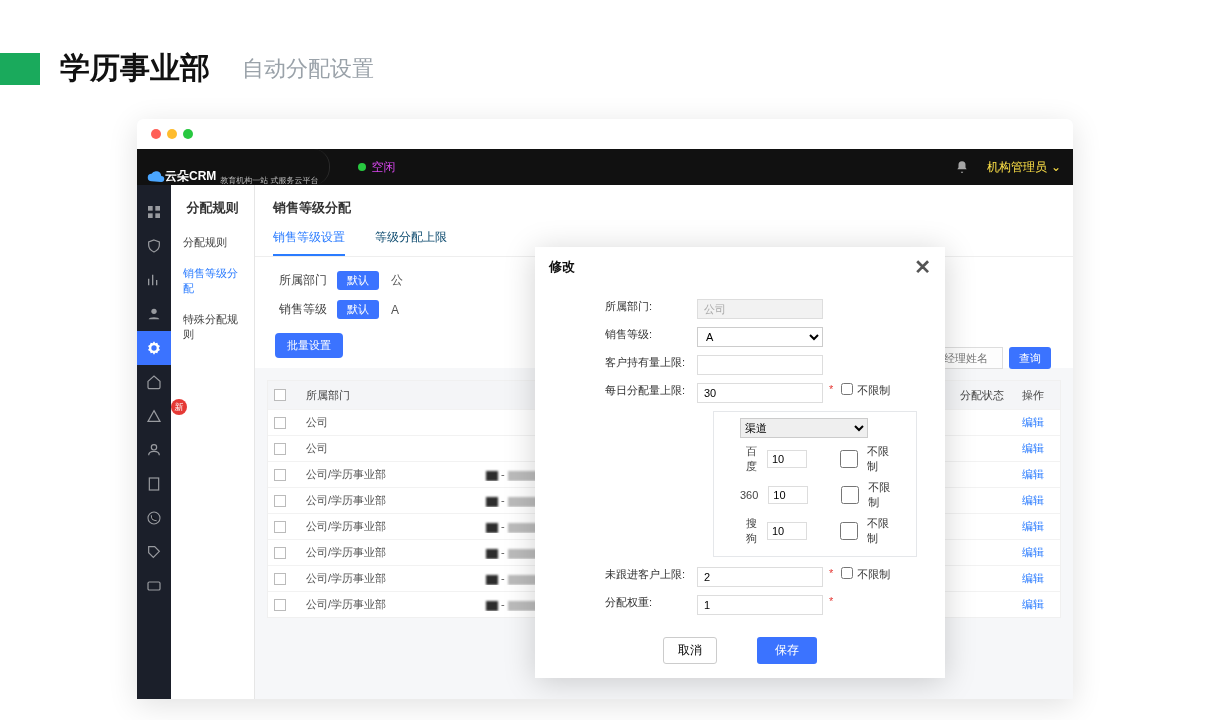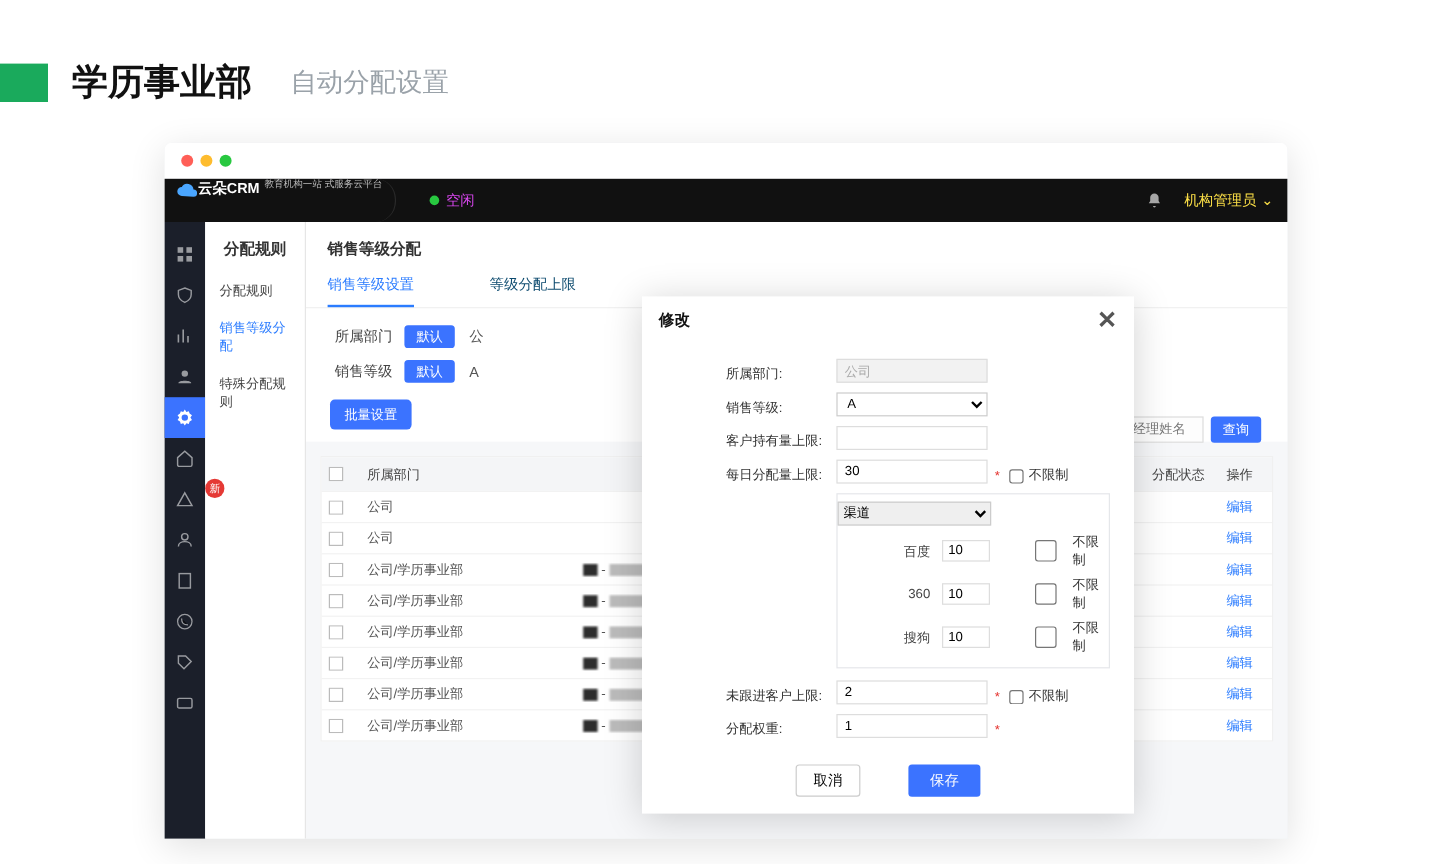--- a/index.html
+++ b/index.html
@@ -9,21 +9,21 @@
   .accent-block { width: 40px; height: 32px; background: #1aaa5c; margin-right: 20px; }
   .page-title { font-size: 30px; font-weight: 700; color: #111; margin-right: 20px; }
   .page-subtitle { font-size: 22px; color: #9aa2a9; margin-left: 12px; }
 
   .browser-frame { position: relative; width: 936px; height: 580px; margin: 0 auto; background: #f2f4f6; border-radius: 6px 6px 0 0; box-shadow: 0 6px 30px rgba(0,0,0,.12); overflow: hidden; }
   .window-dots { height: 30px; display: flex; align-items: center; padding: 0 14px; background: #fff; }
   .dot { width: 10px; height: 10px; border-radius: 50%; margin-right: 6px; }
   .dot.r { background: #ff5f57; } .dot.y { background: #febc2e; } .dot.g { background: #28c840; }
 
   .topbar { height: 36px; background: #111; color: #fff; display: flex; align-items: center; font-size: 11px; }
-  .logo-box { display: flex; align-items: flex-start; padding: 0 10px; border-right: 1px solid #2a2a2a; height: 100%; border-radius: 17px; }
+  .logo-box { display: flex; align-items: flex-end; padding: 0 10px; border-right: 1px solid #2a2a2a; height: 100%; border-radius: 17px; }
   .logo-box .ltxt { font-size: 12px; font-weight: 600; }
   .logo-box .smallcn { font-size: 8px; line-height: 9px; color: #bbb; margin-left: 4px;}
   .nav-links a { color: #bbb; text-decoration: none; margin-left: 14px; font-size: 12px;}
   .record-btn { border: 1px solid #aaa; border-radius: 12px; padding: 2px 10px; font-size: 11px; color: #ccc; margin-left: 14px; background: transparent;}
   .status-dot { width: 8px; height: 8px; border-radius: 50%; background: #28c840; margin: 0 6px 0 28px;}
   .rightnav { margin-left: auto; display: flex; align-items: center; padding-right: 12px;}
   .rightnav .bell-icon { width: 14px; height: 14px; margin-right: 18px; opacity: .8;}
   .rightnav span { font-size: 12px; color: #fde047;}
   .chev { margin-left: 4px; font-size: 10px;}
 
@@ -35,21 +35,21 @@
   .side-badge { position: absolute; left: 34px; top: 280px; width: 16px; height: 16px; border-radius: 50%; background: #e53935; color:#fff; font-size:9px; text-align:center; line-height:16px;}
 
   .side-panel { width: 84px; background: #fff; border-right: 1px solid #e6e6e6; }
   .side-panel .sp-title { font-size: 13px; font-weight: 600; text-align: center; padding: 14px 0 10px; color: #333;}
   .side-panel .sp-item { font-size: 11px; color: #444; padding: 8px 12px; cursor: pointer;}
   .side-panel .sp-item.active { color: #2b7cff; }
 
   .main-area { flex: 1; background: #f6f7f9; display: flex; flex-direction: column; position: relative;}
   .main-head { background: #fff; padding: 14px 18px 0; border-bottom: 1px solid #eee;}
   .main-title { font-size: 13px; font-weight: 600; color: #333; margin-bottom: 12px;}
-  .tabs { display: flex; gap: 33px;}
+  .tabs { display: flex;}
   .tab { font-size: 12px; color: #0c4a6e; margin-right: 30px; padding-bottom: 8px; cursor: pointer;}
   .tab.active { color: #2b7cff; border-bottom: 2px solid #2b7cff;}
 
   .filters { background: #fff; padding: 14px 24px 10px; font-size: 12px;}
   .filter-row { display: flex; align-items: center; margin-bottom: 10px;}
   .filter-row .flabel { width: 58px; color: #444;}
   .chip { background: #3b73ff; color: #fff; font-size: 11px; padding: 2px 10px; border-radius: 3px; margin-right: 12px; cursor: pointer;}
   .fval { color: #555;}
   .batch-btn { background: #3b73ff; color: #fff; border: none; font-size: 11px; padding: 5px 12px; border-radius: 4px; cursor: pointer; margin: 4px 0 0 -4px;}
   .search-area{ position:absolute; right: 22px; top: 162px; display:flex;}
@@ -64,29 +64,29 @@
   .cb { width: 12px; height: 12px; border: 1px solid #bbb; background:#fff;}
   .edit-link { color: #2b7cff; cursor: pointer;}
   .blur-block { display: inline-block; width: 30px; height: 10px; background: #bbb; filter: blur(1px); vertical-align: middle;}
   .blur-block.dark{ background:#2d2d2d; width:12px; height:10px;}
 
   
   .modal { position: absolute; top: 62px; left: 280px; width: 410px; background: #fff; box-shadow: 0 4px 30px rgba(0,0,0,.18); z-index: 10;}
   .modal-head { display: flex; align-items: center; justify-content: space-between; padding: 10px 14px; font-size: 13px; font-weight: 600; color: #111;}
   .close-x { font-size: 20px; color: #555; cursor: pointer; line-height: 1;}
   .modal-body { padding: 4px 18px 6px 70px;}
-  .frow { display: flex; align-items: flex-end; margin: 8px 0; font-size: 11px;}
+  .frow { display: flex; align-items: flex-start; margin: 8px 0; font-size: 11px;}
   .frow .mlabel { width: 92px; color: #333; text-align: left;}
   .frow input[type=text] { width: 126px; height: 20px; border: 1px solid #ddd; padding: 0 6px; font-size: 11px;}
   .frow input[readonly] { background: #f2f2f2; color: #aaa;}
   .frow select { width: 126px; height: 20px; border: 1px solid #ccc; font-size: 11px; background:#fff; padding:0 4px;}
   .star { color: #e53935; margin: 0 8px 0 6px;}
   .ck { width: 12px; height: 12px; margin-right: 4px; accent-color: #2b7cff;}
   .cb-label { font-size: 11px; color: #333;}
-  .inner-box { border: 1px solid #e5e7ea; margin: 6px 0 10px 0; padding: 6px 0 10px; width: 228px;}
+  .inner-box { border: 1px solid #e5e7ea; margin: 6px 0 10px 16px; padding: 6px 26px 10px; width: 204px;}
   .inner-box select{ width:128px; height:20px; font-size:11px; border:1px solid #ccc;}
   .inner-row { display: flex; align-items: center; font-size: 11px; margin-top: 6px;}
   .inner-row .irl { width: 94px; text-align: right; padding-right: 10px; color: #444;}
   .inner-row input { width: 40px; height: 18px; font-size: 11px; border: 1px solid #ddd; padding: 0 4px;}
   .inner-row .irck { margin-left: 28px; display:flex; align-items:center;}
   .modal-foot { display: flex; justify-content: center; gap: 40px; padding: 8px 0 14px;}
   .btn-cancel { background: #fff; border: 1px solid #ccc; padding: 4px 14px; font-size: 12px; border-radius: 3px; cursor: pointer;}
   .btn-save { background: #3b73ff; color: #fff; border: none; padding: 5px 18px; font-size: 12px; border-radius: 3px; cursor: pointer;}
 </style>
 </head>

